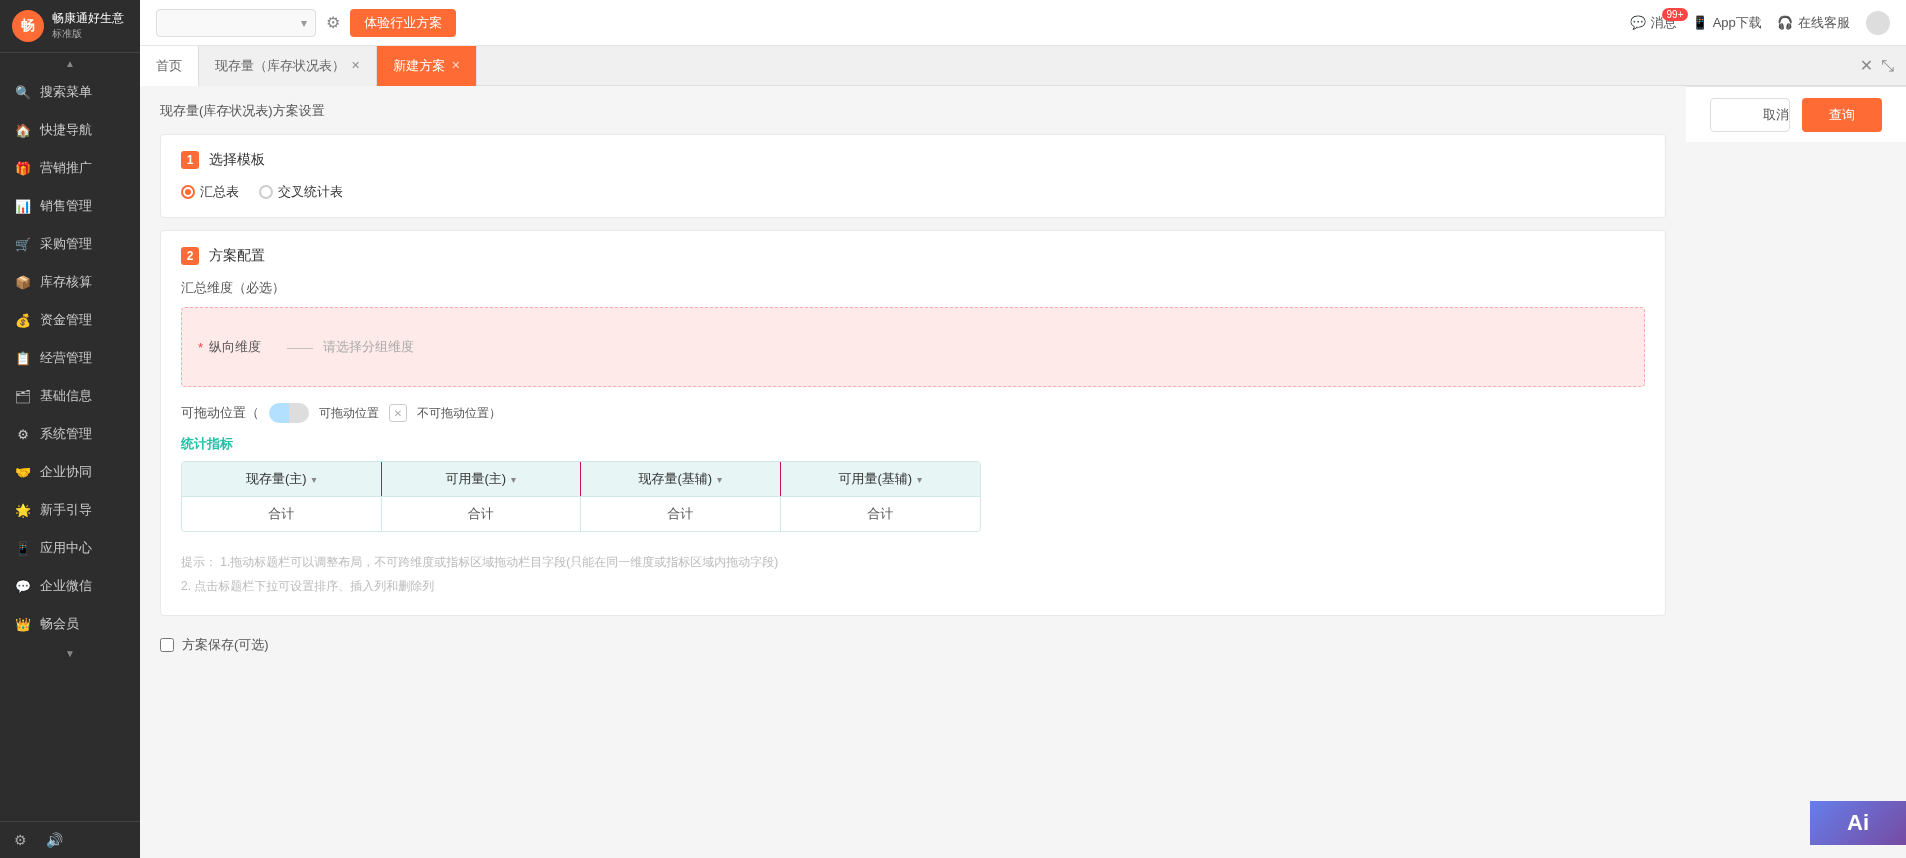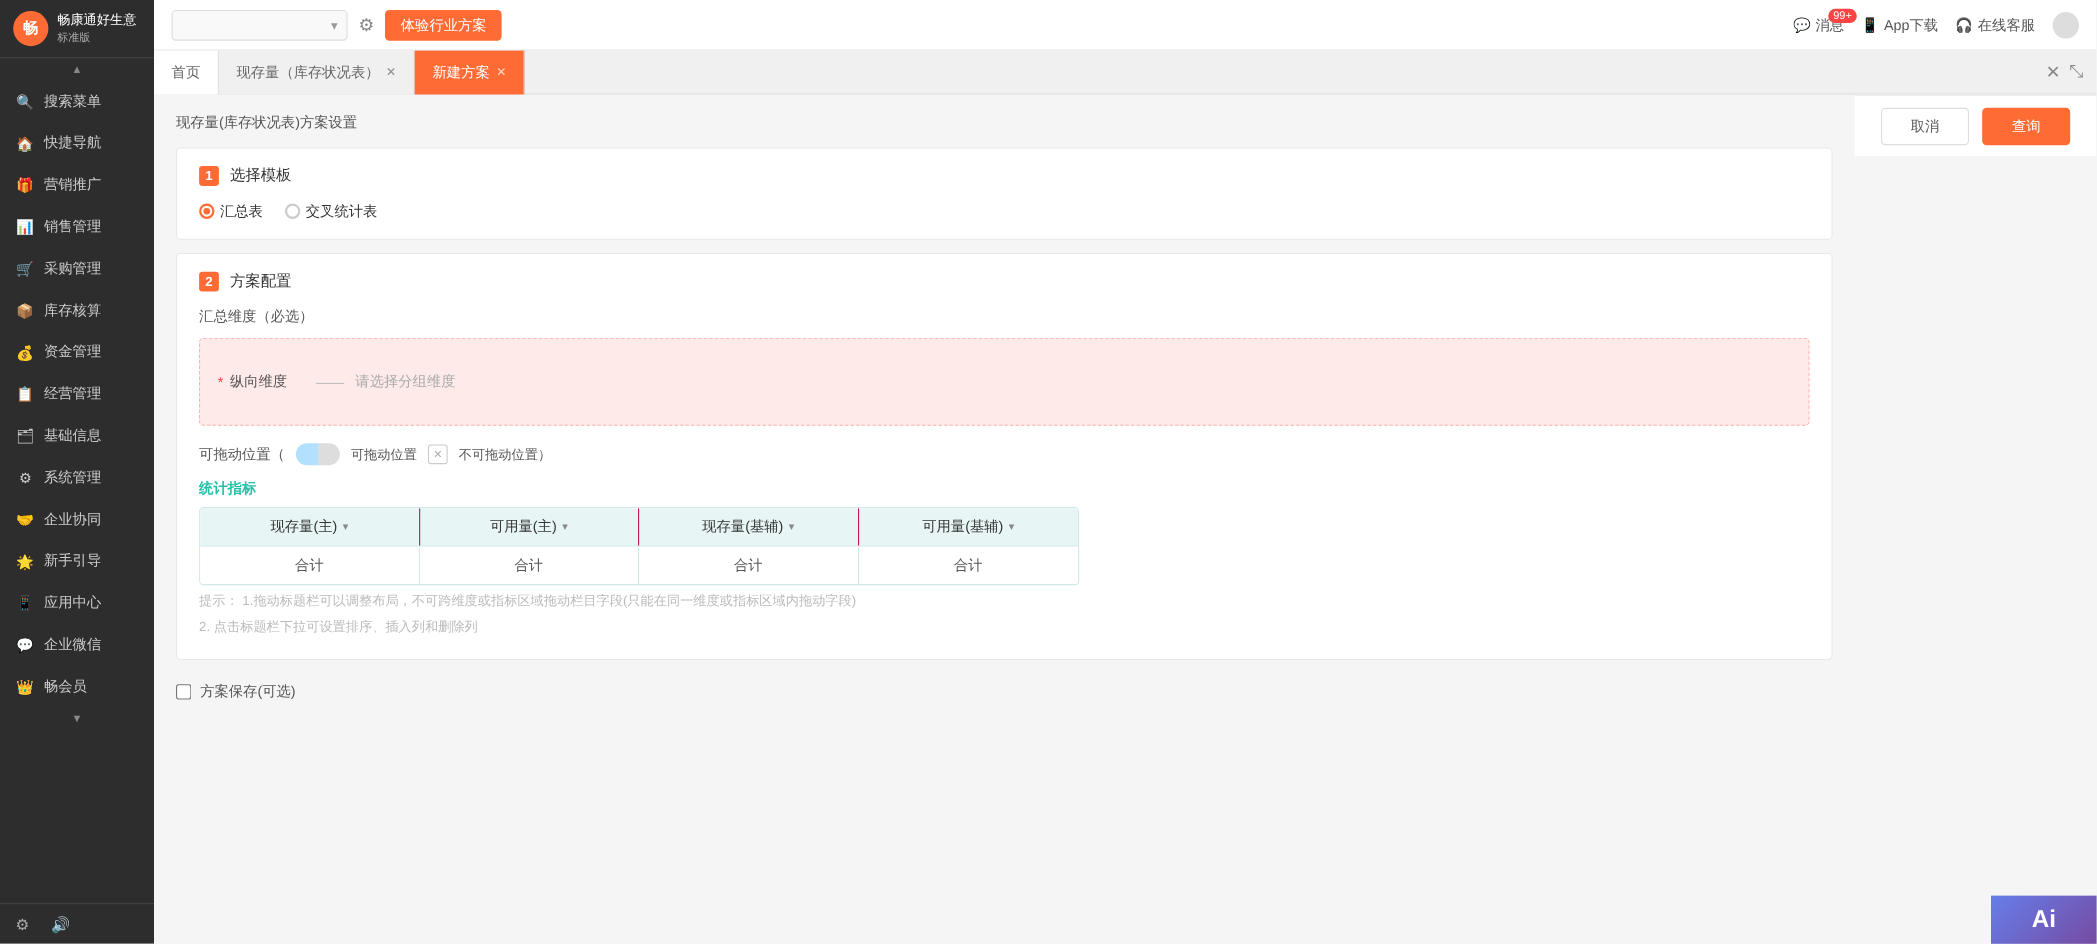--- a/index.html
+++ b/index.html
@@ -242,21 +242,21 @@
       display: flex; align-items: center; justify-content: center;
       padding: 8px 12px;
       font-size: 13px; color: #555;
       border-right: 1px solid #d0e8e8;
       background: #fff;
     }
     .stats-cell:last-child { border-right: none; }
 
     
     .tips-section {
-      margin-top: 4px;
+      margin-top: 20px;
       font-size: 12px; color: #bbb;
       line-height: 1.8;
     }
     .tips-section .tip-line { margin-bottom: 2px; }
     .save-checkbox {
       width: 14px; height: 14px; border: 1px solid #ccc; border-radius: 2px; cursor: pointer;
     }
     .save-label { font-size: 13px; color: #555; }
 
     
@@ -265,32 +265,33 @@
       background: #fff;
       border-top: 1px solid #e5e5e5;
       display: flex; align-items: center; justify-content: flex-end;
       padding: 0 24px; gap: 12px;
     }
     .btn-cancel {
       width: 80px; height: 34px;
       border: 1px solid #ddd; background: #fff;
       border-radius: 4px; font-size: 13px; color: #555;
       cursor: pointer;
+      text-align: right;
     }
     .btn-query {
       width: 80px; height: 34px;
       background: #ff6b35; color: white;
       border: none; border-radius: 4px;
       font-size: 13px; cursor: pointer;
     }
 
     
     .ai-badge {
       position: fixed;
-      bottom: 0; right: 0;
+      bottom: 13px; right: 0;
       width: 96px; height: 44px;
       background: linear-gradient(135deg, #667eea, #764ba2);
       color: white;
       display: flex; align-items: center; justify-content: center;
       font-size: 22px; font-weight: bold;
       border-radius: 0;
       cursor: pointer;
     }
   </style>
 </head>

